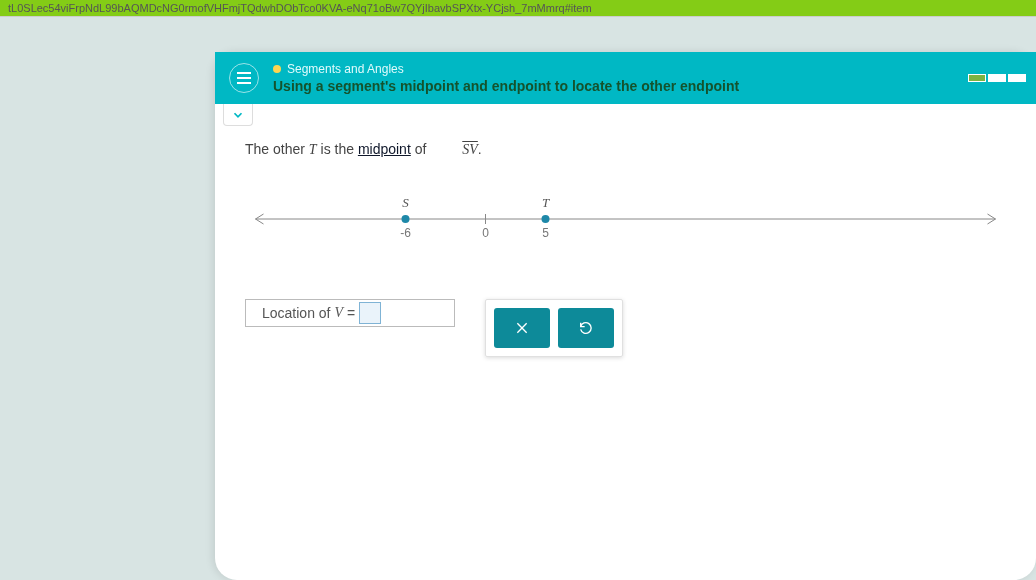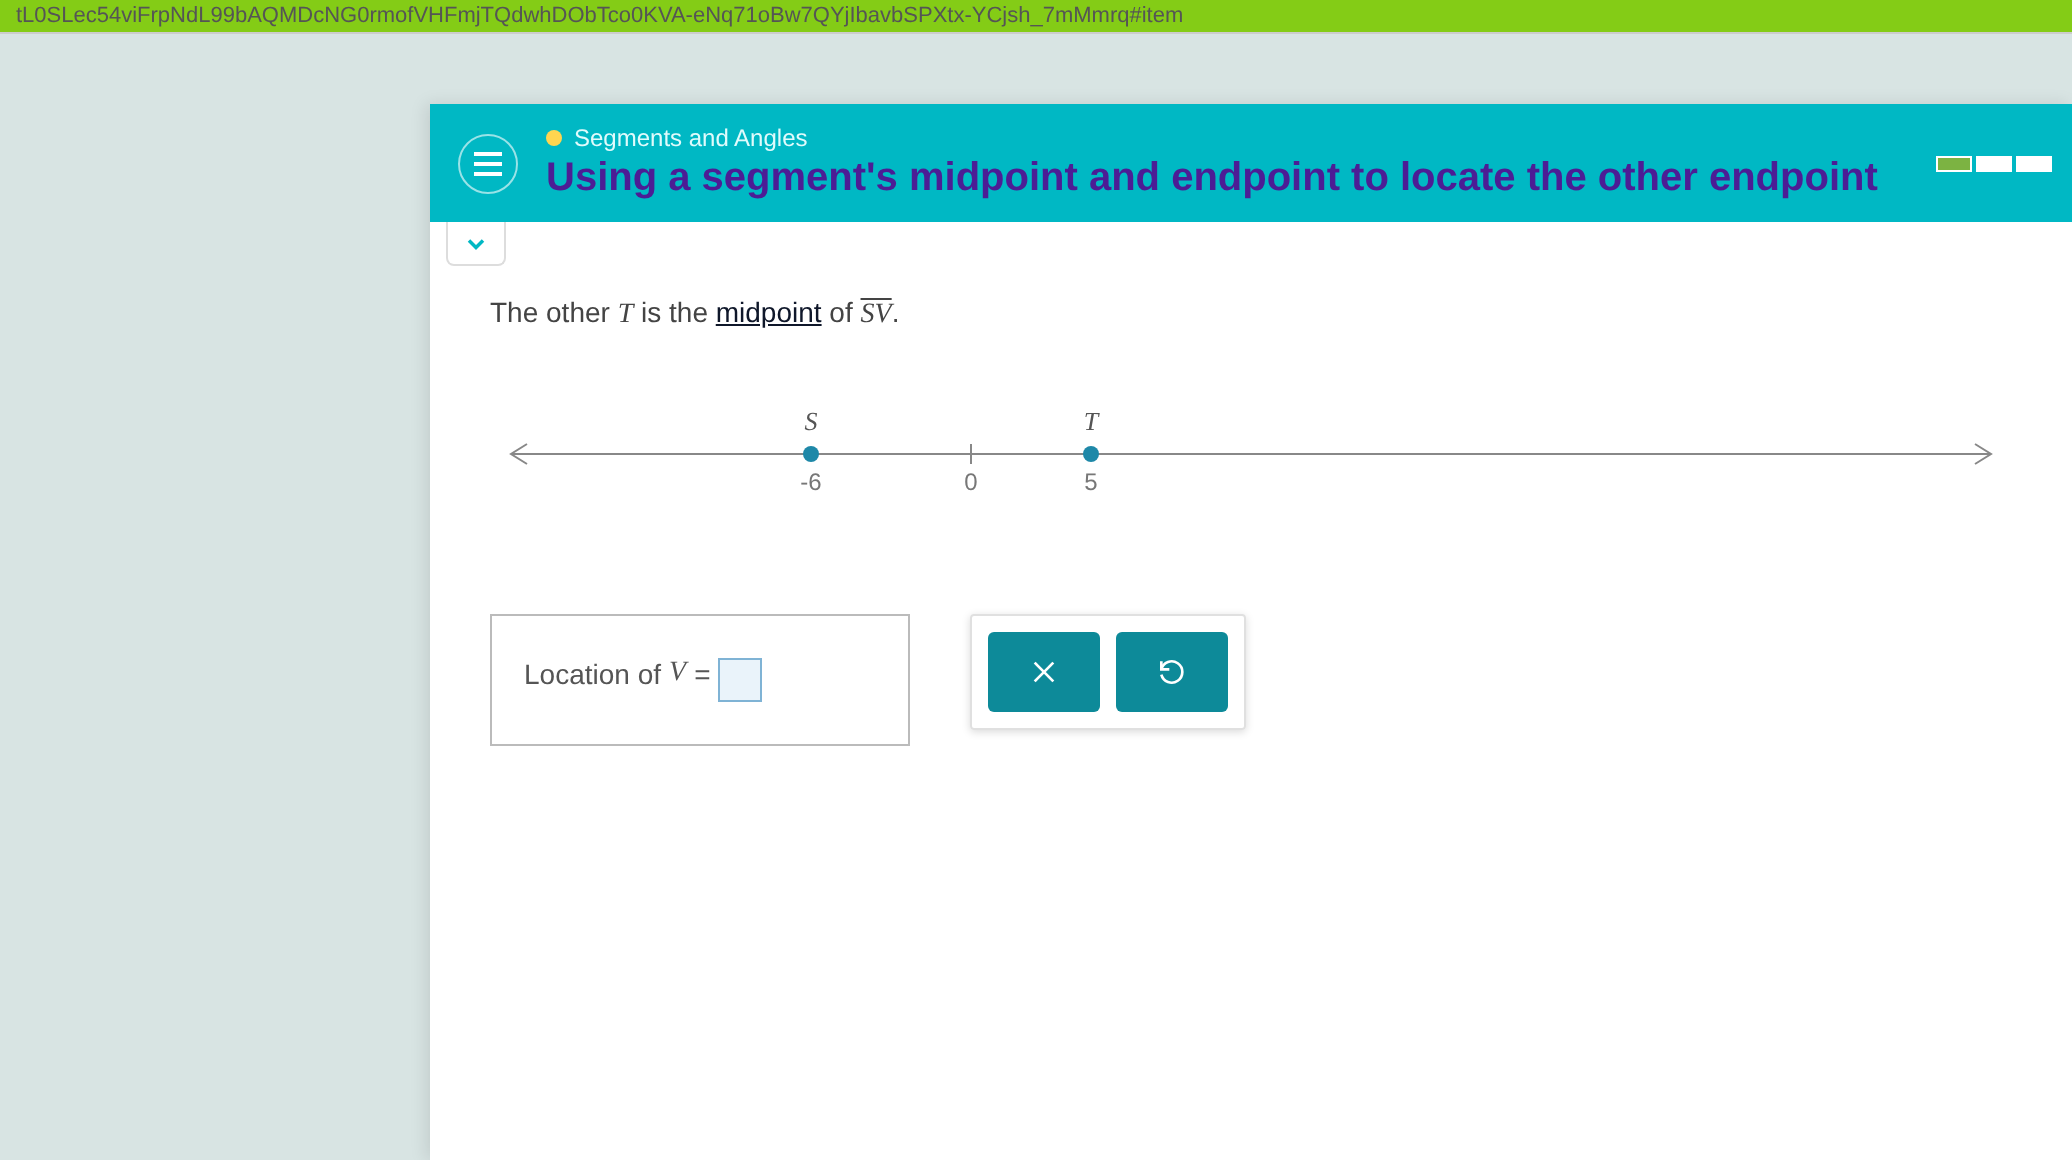--- a/index.html
+++ b/index.html
@@ -21,20 +21,21 @@
       overflow: hidden;
     }
     .app-container {
       position: absolute;
       left: 215px;
       top: 52px;
       right: 0;
       bottom: 0;
       background: #fff;
       box-shadow: -2px 0 8px rgba(0,0,0,0.1);
+      border-radius: 22px;
     }
     .header-bar {
       background: #00b8c4;
       color: #fff;
       display: flex;
       align-items: center;
       padding: 10px 14px;
       position: relative;
     }
     .hamburger {
@@ -53,21 +54,21 @@
     .hamburger span {
       display: block;
       width: 14px;
       height: 2px;
       background: #fff;
     }
     .header-text { flex: 1; }
     .crumb-row { display: flex; align-items: center; gap: 6px; margin-bottom: 2px; }
     .crumb-dot { width: 8px; height: 8px; border-radius: 50%; background: #ffd54f; }
     .crumb-label { font-size: 12px; color: #e0fbfc; }
-    .title-label { font-size: 20px; font-weight: bold; color: #4c1d95; }
+    .title-label { font-size: 14px; font-weight: bold; color: #14532d; }
     .progress-wrap {
       position: absolute;
       right: 10px;
       top: 50%;
       transform: translateY(-50%);
       display: flex;
       gap: 2px;
     }
     .progress-seg {
       width: 18px;
@@ -93,39 +94,39 @@
     }
     .chevron-tab svg { width: 14px; height: 14px; stroke: #00b8c4; }
     .content {
       padding: 34px 30px 20px 30px;
       color: #444;
       font-size: 14px;
     }
     .problem-text { margin-bottom: 6px; line-height: 1.6; }
     .problem-text .math-var { font-style: italic; font-family: 'Times New Roman', serif; }
     .midpoint-link { color: #0f172a; text-decoration: underline; cursor: pointer; }
-    .overline { text-decoration: overline; font-style: italic; font-family: 'Times New Roman', serif; }
+    .overline { text-decoration: overline; font-style: italic; font-family: 'Times New Roman', serif; margin-left: 32px; }
     .number-line-wrap {
       margin-top: 28px;
       margin-bottom: 50px;
       position: relative;
       height: 60px;
     }
     .nl-svg { width: 100%; height: 60px; }
     .answer-row {
       display: flex;
       align-items: flex-start;
       gap: 30px;
     }
     .answer-box {
       border: 1px solid #bbb;
-      padding: 21px 16px;
+      padding: 2px 16px;
       min-width: 210px;
       display: flex;
-      align-items: flex-start;
+      align-items: center;
       gap: 4px;
       font-size: 14px;
       color: #555;
     }
     .answer-box .math-var { font-style: italic; font-family: 'Times New Roman', serif; }
     .answer-input {
       width: 22px;
       height: 22px;
       border: 1px solid #7fb3d5;
       background: #eaf3fa;

